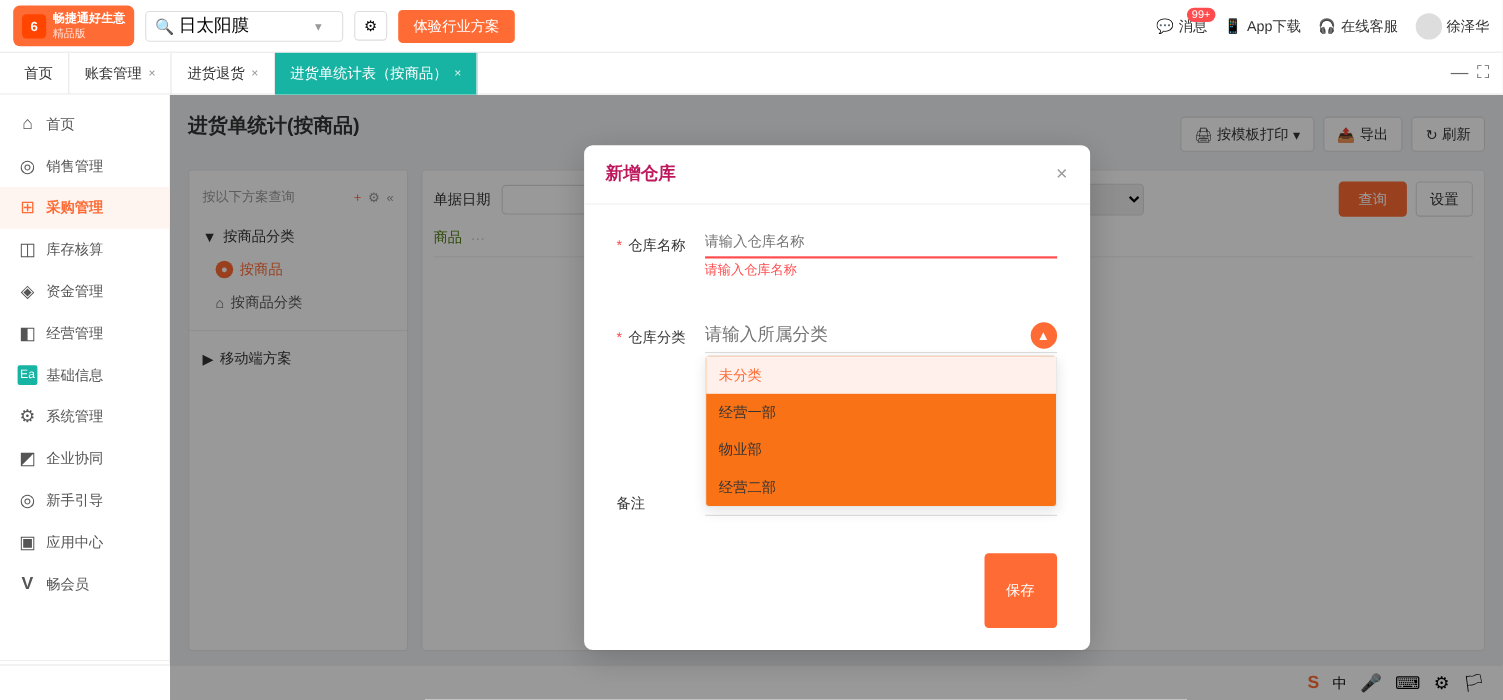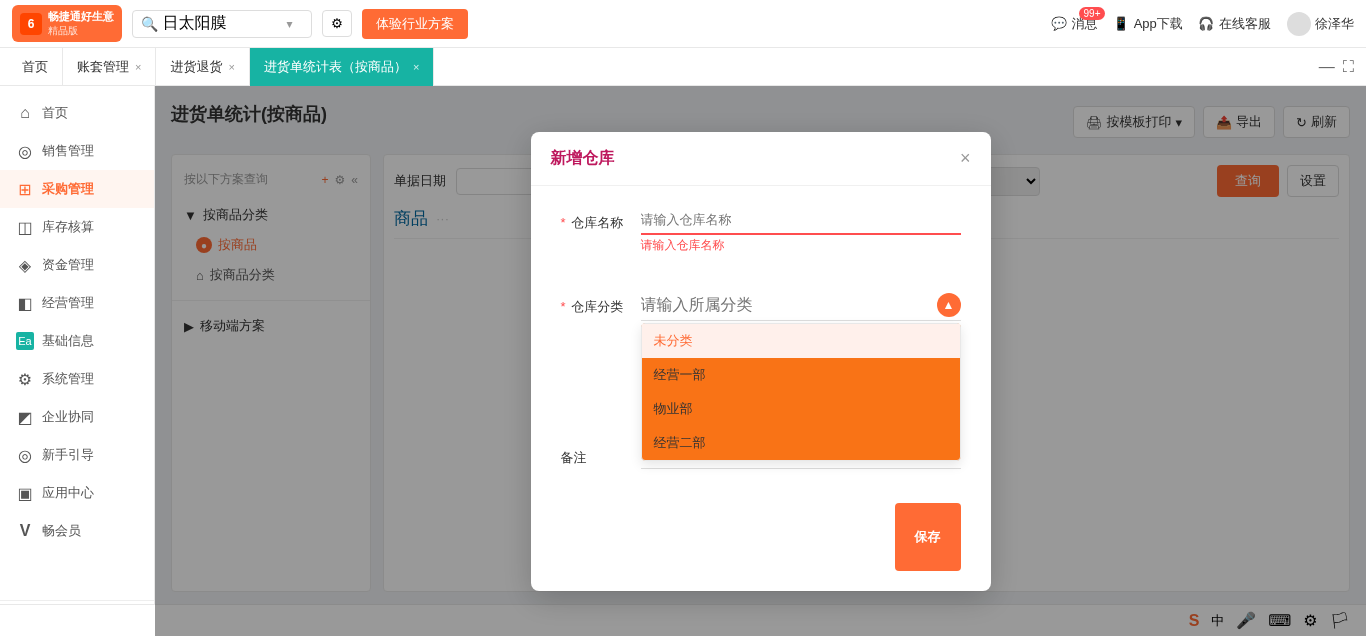--- a/index.html
+++ b/index.html
@@ -140,21 +140,21 @@
       background: #f97316; border: 1px solid #e8e8e8;
       border-radius: 4px; box-shadow: 0 4px 12px rgba(0,0,0,0.1);
       z-index: 200; margin-top: 2px;
     }
     .dropdown-item {
       padding: 8px 12px; cursor: pointer; font-size: 13px; color: #333;
     }
     .dropdown-item.selected { background: #fff0eb; color: #ff6b35; }
 
     .modal-footer { padding: 16px 30px 20px; display: flex; justify-content: flex-end; gap: 10px; }
-    .btn-save { background: #ff6b35; color: #fff; border: none; border-radius: 4px; padding: 25px 20px; cursor: pointer; font-size: 13px; font-weight: bold; }
+    .btn-save { background: #ff6b35; color: #fff; border: none; border-radius: 4px; padding: 25px 20px; cursor: pointer; font-size: 13px; }
 
     
     .sidebar-scroll { overflow-y: auto; flex: 1; }
 
     .divider { height: 1px; background: #f0f0f0; margin: 4px 0; }
   </style>
 </head>
 <body>
 
 <div class="top-header">
@@ -339,21 +339,21 @@
           <span class="filter-label">付款方式</span>
           <select class="filter-select"></select>
           <span class="filter-label">单据状态</span>
           <select class="filter-select"></select>
           <div style="margin-left:auto;display:flex;gap:8px;">
             <button class="btn-orange">查询</button>
             <button class="btn-white">设置</button>
           </div>
         </div>
         <div style="display:flex;align-items:center;gap:8px;margin-bottom:8px;border-bottom:1px solid #f0f0f0;padding-bottom:8px;">
-          <span style="color:#0369a1;font-size:17px;">商品</span>
+          <span style="color:#4d7c0f;font-size:13px;">商品</span>
           <span style="color:#ccc;">···</span>
         </div>
 
         <div style="text-align:center;padding:60px 20px;">
           <div style="color:#ccc;font-size:13px;margin-bottom:12px;">
             <svg width="80" height="60" viewBox="0 0 80 60" fill="none">
               <ellipse cx="40" cy="40" rx="30" ry="15" fill="#f5c9a0" opacity="0.4"></ellipse>
               <rect x="20" y="15" width="40" height="28" rx="3" fill="#fde8d4"></rect>
               <rect x="25" y="20" width="30" height="3" rx="1" fill="#f5a87a"></rect>
               <rect x="25" y="26" width="22" height="3" rx="1" fill="#f5a87a"></rect>

